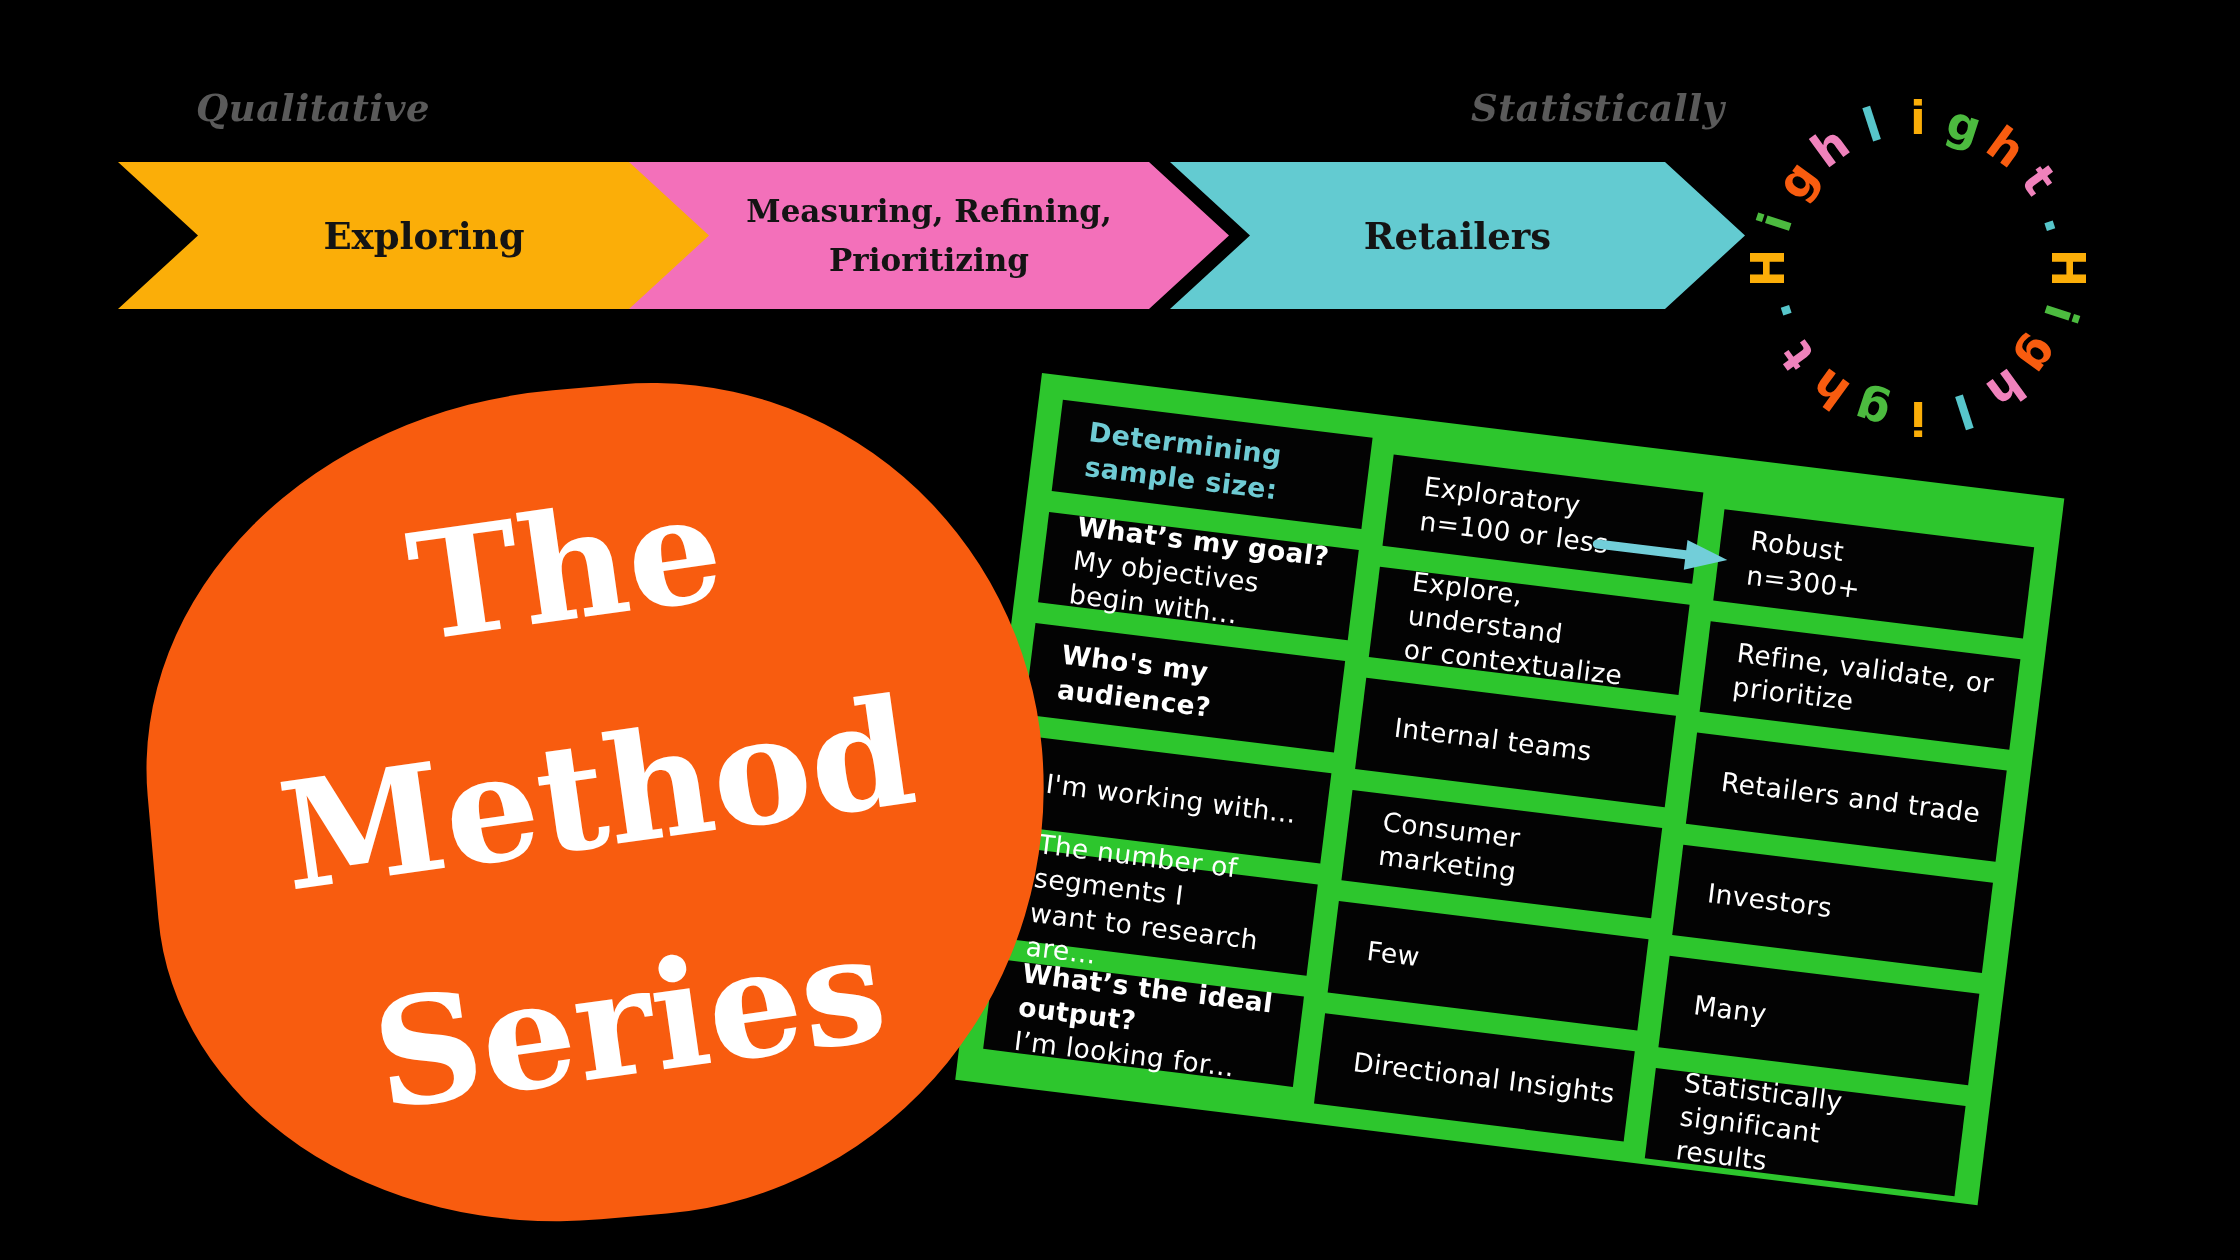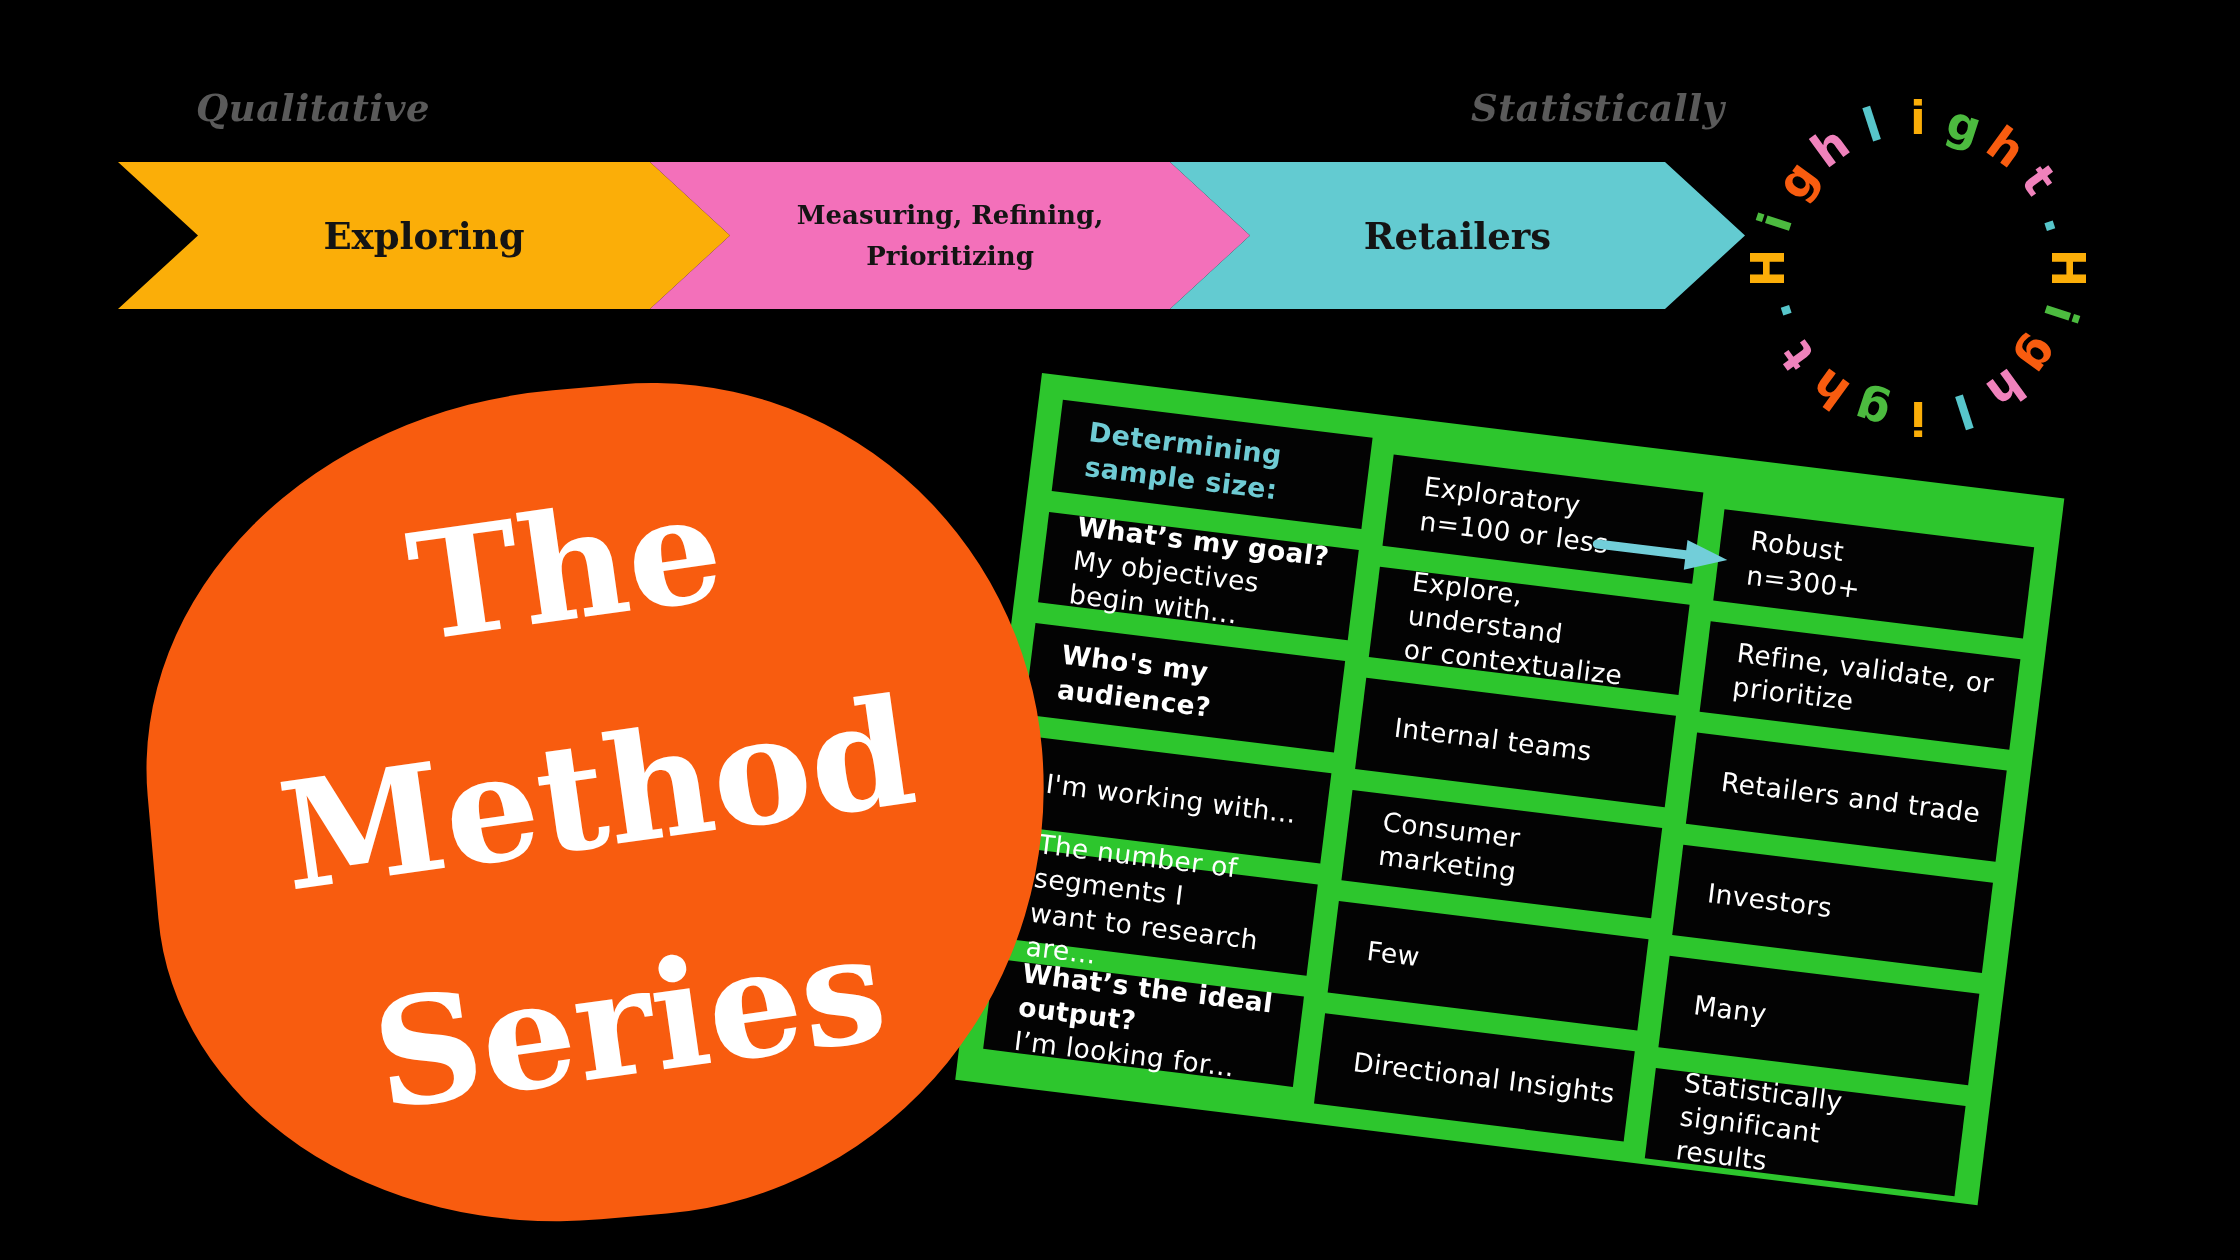--- a/index.html
+++ b/index.html
@@ -10,21 +10,21 @@
   .side-label{position:absolute;top:86px;font-family:"DejaVu Serif",serif;font-weight:700;
               font-size:37px;color:#5a5a5a;letter-spacing:.5px;font-style:italic;}
   #lbl-qual{left:196px;}
   #lbl-quant{left:1471px;}
 
   
   .chevron{position:absolute;top:162px;height:147px;display:flex;align-items:center;justify-content:center;
            color:#141414;font-family:"DejaVu Serif",serif;font-weight:700;
            clip-path:polygon(0 0, calc(100% - 80px) 0, 100% 50%, calc(100% - 80px) 100%, 0 100%, 80px 50%);}
   #chev1{left:118px;width:612px;background:#FBAE08;font-size:37px;}
-  #chev2{left:650px;width:600px;background:#F370BA;font-size:26px;text-align:center;line-height:1.55;}
+  #chev2{left:629px;width:600px;background:#F370BA;font-size:31px;text-align:center;line-height:1.55;}
   #chev3{left:1170px;width:575px;background:#63CBD1;font-size:37px;}
   .pre{white-space:pre-line;}
 
   
   #logo{position:absolute;left:1918px;top:268px;width:0;height:0;z-index:1;}
   .logo-letter{position:absolute;font-family:"DejaVu Sans",sans-serif;font-weight:700;font-size:46px;}
 
   
   .table-wrap{position:absolute;left:1042px;top:373px;width:1030px;height:712px;background:#2DC62D;
               transform:rotate(7deg);transform-origin:0 0;z-index:2;}

